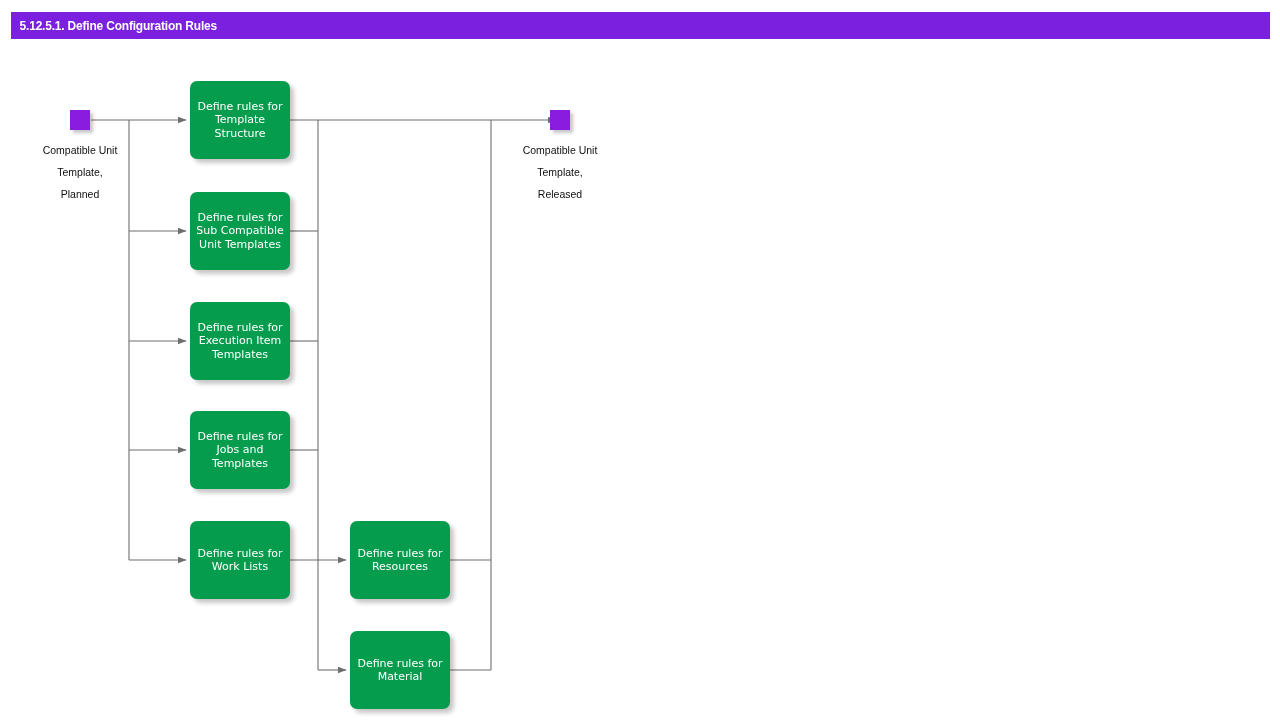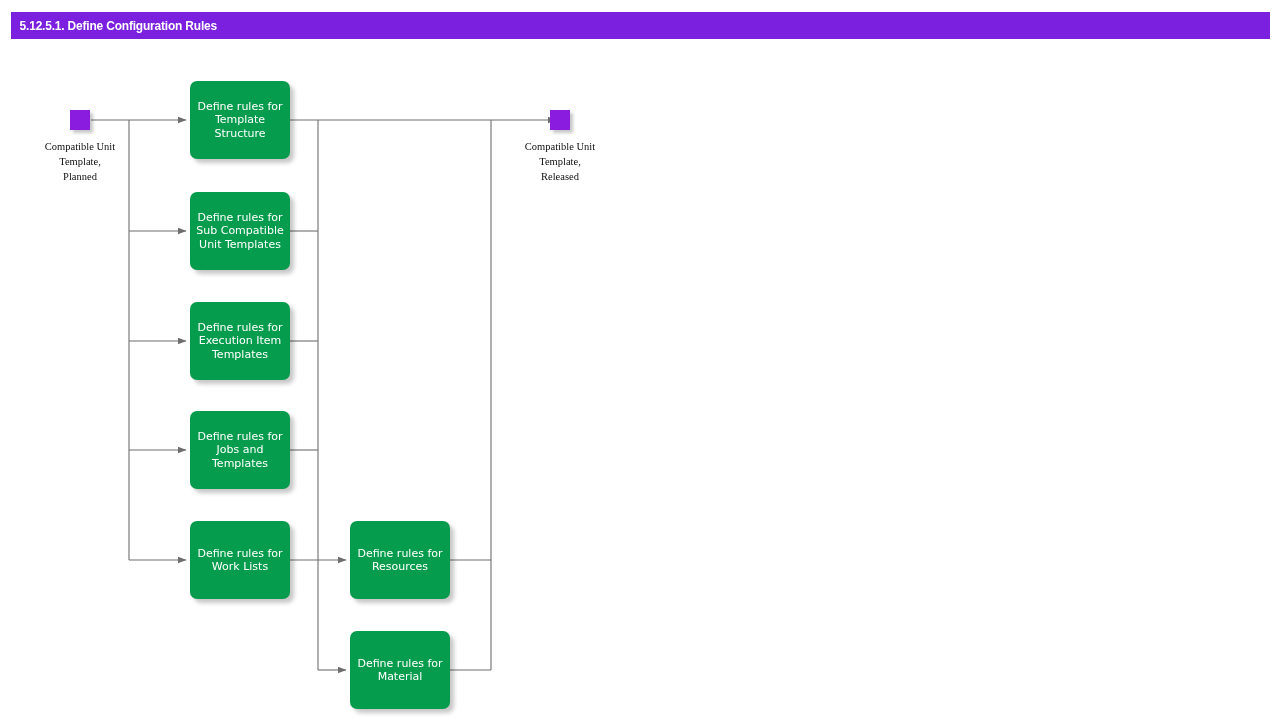--- a/index.html
+++ b/index.html
@@ -84,23 +84,23 @@
   }
   .event-square {
     width: 20px;
     height: 20px;
     background: #8A1CE0;
     box-shadow: 3px 3px 3px rgba(0,0,0,0.22);
   }
   .event-label {
     margin-top: 9px;
     color: #101010;
-    font-family: Liberation Serif, serif;
+    font-family: Liberation Sans, sans-serif;
     font-size: 10.5px;
-    line-height: 15px;
+    line-height: 22px;
     text-align: center;
     white-space: pre-line;
   }
 </style>
 </head>
 <body>
 
 <div id="title-bar">
   <span class="title-text">5.12.5.1. Define Configuration Rules</span>
 </div>

